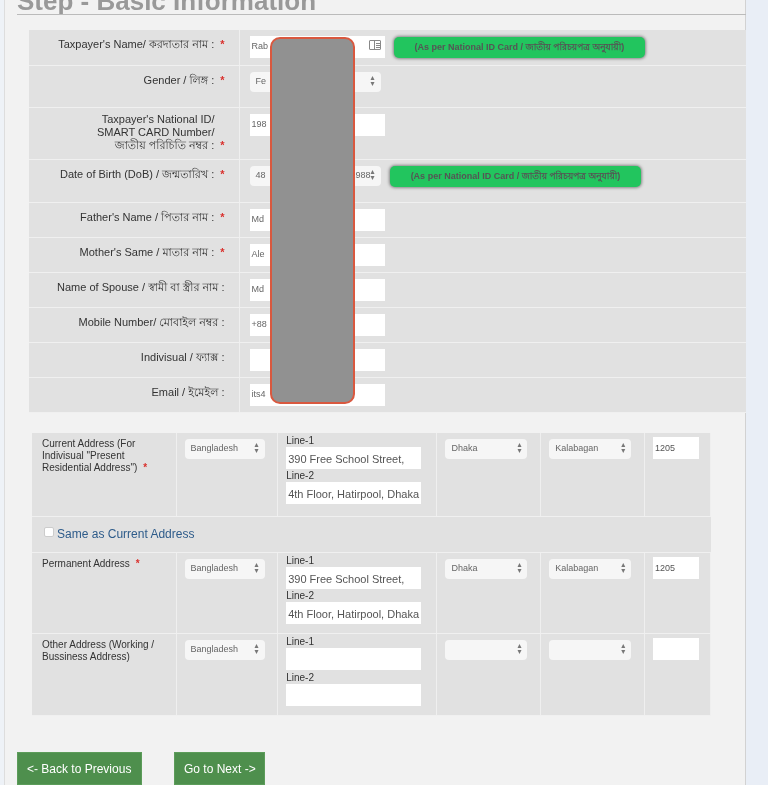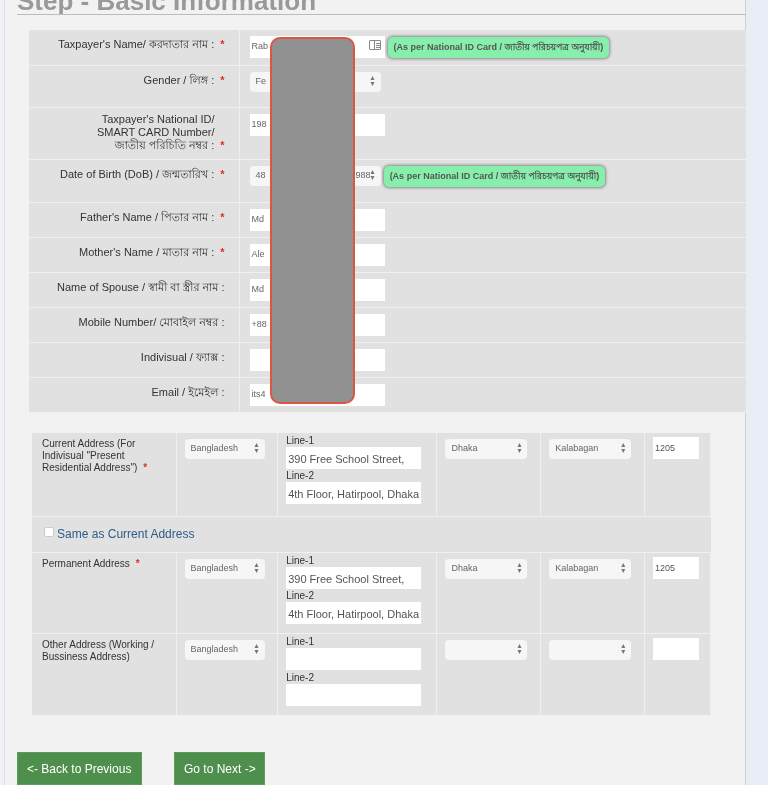--- a/index.html
+++ b/index.html
@@ -10,21 +10,21 @@
   .title-rule { position: absolute; left: 12px; top: 14px; width: 730px; height: 1px; background: #bbb; }
 
   .info-table { position: absolute; left: 24px; top: 30px; width: 732px; border-collapse: collapse; border-radius: 10px; }
   .info-table td { background: #e1e1e1; border-bottom: 1px solid #f0f0f0; vertical-align: top; }
   .info-table td.lbl { width: 210px; text-align: right; padding: 8px 14px 0 8px; border-right: 1px solid #efefef; line-height: 13px; }
   .info-table td.val { padding: 6px 0 0 10px; }
   .req { color: #d9302c; font-weight: bold; margin-left: 6px; }
   .txt { display: inline-block; width: 135px; height: 22px; background: #fff; border: none; font-size: 9px; color: #666; padding: 5px 2px; vertical-align: middle; font-family: "Liberation Sans", sans-serif; }
   .sel { display: inline-block; height: 20px; background: #f6f6f6; border-radius: 4px; font-size: 9px; color: #666; padding: 4px 6px; position: relative; vertical-align: middle; }
   .sel .arr { position: absolute; right: 6px; top: 3px; font-size: 8px; color: #777; line-height: 6px; }
-  .hint { display: inline-block; background: #86efac; border-radius: 5px; box-shadow: 0 0 3px 1px #888; font-size: 9px; font-weight: bold; color: #555; padding: 3px 6px; vertical-align: middle; margin-left: 0; white-space: nowrap; }
+  .hint { display: inline-block; background: #22c55e; border-radius: 5px; box-shadow: 0 0 3px 1px #888; font-size: 9px; font-weight: bold; color: #555; padding: 3px 21px; vertical-align: middle; margin-left: 6px; white-space: nowrap; }
   .card-icon { position: absolute; right: 4px; top: 4px; width: 12px; height: 10px; border: 1px solid #888; border-radius: 1px; }
   .card-icon::before { content: ""; position: absolute; left: 4px; top: 0; width: 1px; height: 8px; background: #888; }
   .card-icon::after { content: ""; position: absolute; left: 6px; top: 2px; width: 4px; height: 1px; background: #888; box-shadow: 0 2px 0 #888, 0 4px 0 #888; }
 
   .redact { position: absolute; left: 265px; top: 37px; width: 85px; height: 367px; background: #919191; border: 2px solid #d9583f; border-radius: 10px; }
 
   .addr-table { position: absolute; left: 27px; top: 433px; width: 679px; border-collapse: collapse; }
   .addr-table th { background: #e1e1e1; font-size: 10px; font-weight: bold; color: #333; height: 14px; padding: 0; border-right: 1px solid #efefef; }
   .addr-table td { background: #e1e1e1; vertical-align: top; border-right: 1px solid #efefef; border-bottom: 1px solid #f0f0f0; padding: 4px 8px; }
   .addr-table td.lbl2 { width: 144px; font-size: 10px; line-height: 12px; padding: 5px 10px; }
@@ -79,21 +79,21 @@
         <span class="sel" style="width:96px"><span>48</span></span>
         <span class="sel" style="width:36px;margin-left:-4px;"><span>1988</span><span class="arr">▴<br>▾</span></span>
         <span class="hint">(As per National ID Card / জাতীয় পরিচয়পত্র অনুযায়ী)</span>
       </td>
     </tr>
     <tr style="height:35px">
       <td class="lbl"><span>Father's Name / পিতার নাম :</span><span class="req">*</span></td>
       <td class="val"><span class="txt">Md</span></td>
     </tr>
     <tr style="height:35px">
-      <td class="lbl"><span>Mother's Name / মাতার নাম :</span><span class="req">*</span></td>
+      <td class="lbl"><span>Mother's Same / মাতার নাম :</span><span class="req">*</span></td>
       <td class="val"><span class="txt">Ale</span></td>
     </tr>
     <tr style="height:35px">
       <td class="lbl"><span>Name of Spouse / স্বামী বা স্ত্রীর নাম :</span></td>
       <td class="val"><span class="txt">Md</span></td>
     </tr>
     <tr style="height:35px">
       <td class="lbl"><span>Mobile Number/ মোবাইল নম্বর :</span></td>
       <td class="val"><span class="txt">+88</span></td>
     </tr>

